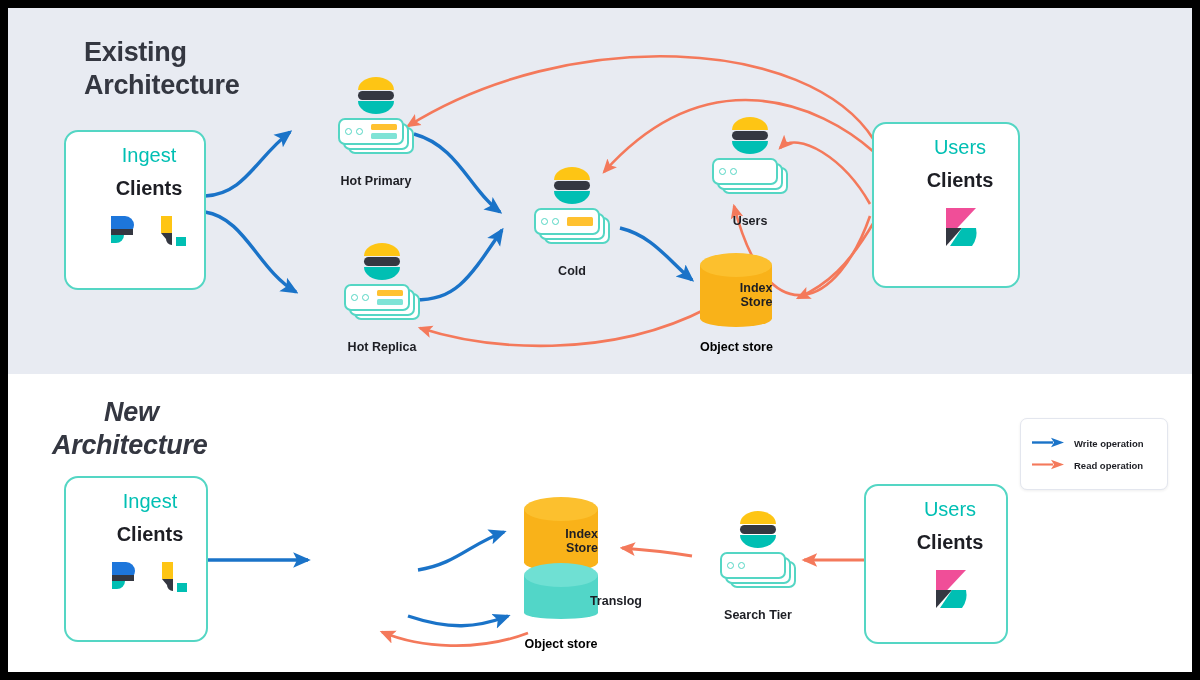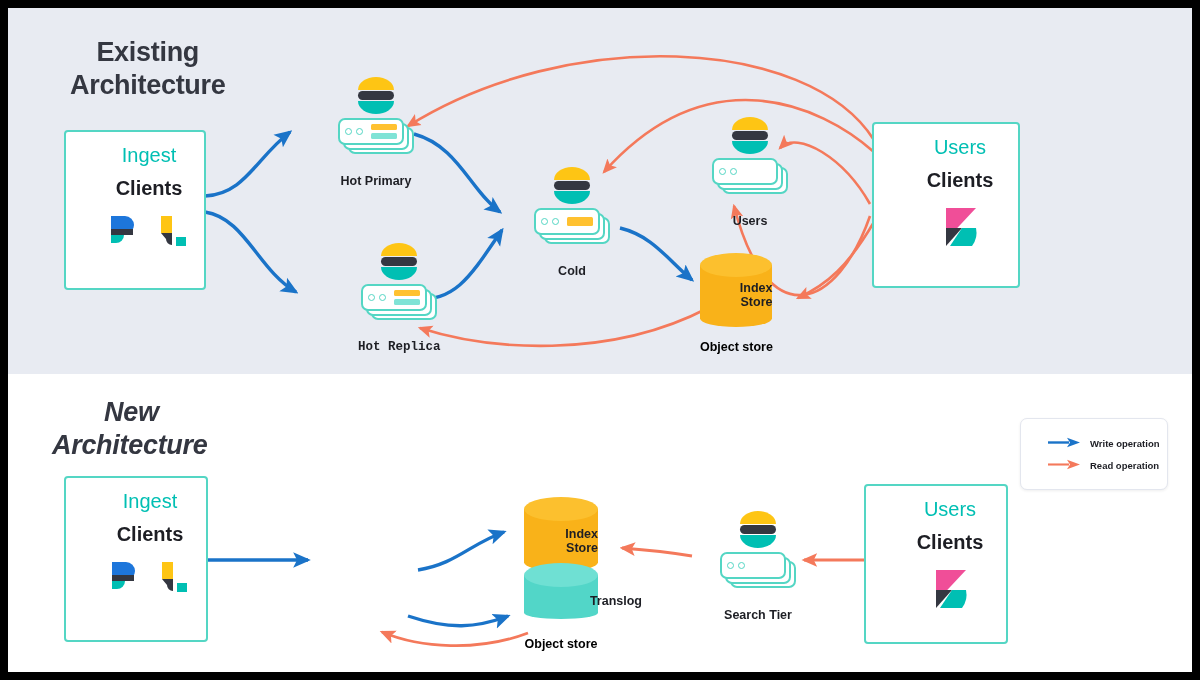--- a/index.html
+++ b/index.html
@@ -5,21 +5,21 @@
   html,body{margin:0;padding:0;background:#000;}
   body{font-family:"Liberation Sans", sans-serif;}
   #root{position:relative;width:1200px;height:680px;background:#000;overflow:hidden;}
   #canvas{position:absolute;left:8px;top:8px;width:1184px;height:664px;background:#ffffff;overflow:hidden;}
   #top-panel{position:absolute;left:0;top:0;width:1184px;height:366px;background:#e8ebf2;}
   #bottom-panel{position:absolute;left:0;top:366px;width:1184px;height:298px;background:#ffffff;}
   svg.edges{position:absolute;left:0;top:0;width:1184px;height:664px;pointer-events:none;}
 
   .sec-title{position:absolute;font-weight:bold;color:#343741;font-size:27px;line-height:33px;letter-spacing:-0.3px;}
 
-  .client-box{position:absolute;background:#fff;border:2px solid #54d6c4;border-radius:4px;
+  .client-box{position:absolute;background:#fff;border:2px solid #54d6c4;border-radius:14px;
       display:flex;flex-direction:column;align-items:center;box-sizing:border-box;padding-left:28px;}
   .client-box .bx-title{color:#00bfb3;font-size:20px;margin-top:12px;}
   .client-box .bx-sub{color:#1d1e24;font-size:20px;font-weight:bold;margin-top:10px;}
   .logo-row{display:flex;gap:14px;margin-top:14px;align-items:flex-end;}
 
   .node{position:absolute;display:flex;flex-direction:column;align-items:center;}
   .node .es-logo{width:46px;height:42px;position:relative;margin-bottom:2px;}
   .node .nd-label{font-size:12.5px;font-weight:bold;color:#1d1e24;margin-top:20px;white-space:nowrap;}
   .cards{position:relative;width:76px;height:36px;}
   .card{position:absolute;box-sizing:border-box;border:2px solid #54d6c4;border-radius:7px;background:#fff;width:66px;height:27px;}
@@ -32,21 +32,21 @@
   .bar-t{height:6px;background:#7fe3d6;border-radius:1.5px;}
 
   .cyl{position:absolute;display:flex;flex-direction:column;align-items:center;}
   .cylinder{position:relative;}
   .cyl-body{position:absolute;left:0;border-radius:0 0 50% 50%/0 0 14% 14%;}
   .cyl-top{position:absolute;left:0;top:0;border-radius:50%;}
   .cyl-text{position:absolute;left:0;width:100%;text-align:right;font-weight:bold;color:#1d1e24;font-size:12.5px;line-height:14px;}
   .cap{font-size:12.5px;font-weight:bold;color:#000000;margin-top:5px;white-space:nowrap;}
 
   #legend{position:absolute;background:#fff;border:1px solid #e3e6ee;border-radius:7px;box-shadow:0 1px 3px rgba(0,0,0,.07);
-     display:flex;flex-direction:column;justify-content:center;gap:4px;padding:13px 26px;box-sizing:border-box;}
+     display:flex;flex-direction:column;justify-content:center;gap:4px;padding:13px 10px;box-sizing:border-box;}
   .leg-row{display:flex;align-items:center;gap:9px;}
   .leg-text{font-size:9.5px;font-weight:bold;color:#1d1e24;white-space:nowrap;}
 </style>
 </head>
 <body>
 
 <div id="root">
  <div id="canvas">
 
   <div id="top-panel"></div>
@@ -85,21 +85,21 @@
       <path d="M400,608 C442,622 468,620 500,608"></path>
     </g>
 
     <g fill="none" stroke="#f4795b" stroke-width="2.8" marker-end="url(#rA)">
       <path d="M856,552 L796,552"></path>
       <path d="M684,548 C660,544 640,542 614,540"></path>
       <path d="M520,625 C470,644 412,640 374,624"></path>
     </g>
   </svg>
 
-  <div class="sec-title" style="left:62px;top:28px;text-align:center;">
+  <div class="sec-title" style="left:76px;top:28px;">
     <div>Existing</div>
     <div>Architecture</div>
   </div>
 
   <div class="client-box" style="left:56px;top:122px;width:142px;height:160px;">
     <div class="bx-title">Ingest</div>
     <div class="bx-sub">Clients</div>
     <div class="logo-row">
       <span>
         <svg width="34" height="38" viewBox="0 0 34 38">
@@ -134,21 +134,21 @@
             <span class="dot"></span>
         <span class="bars">
               <span class="bar-y"></span>
               <span class="bar-t"></span>
             </span>
       </span>
     </span>
     <span class="nd-label">Hot Primary</span>
   </div>
 
-  <div class="node" style="left:350px;top:232px;font-family:Liberation Mono, monospace;">
+  <div class="node" style="left:336px;top:232px;">
     <span class="es-logo">
       <svg width="46" height="42" viewBox="0 0 46 42">
             <path d="M5 16a18 13 0 0 1 36 0z" fill="#fec514"></path>
             <rect x="5" y="17" width="36" height="9" rx="4.5" fill="#343741"></rect>
             <path d="M5 27a18 13 0 0 0 36 0z" fill="#00bfb3"></path>
           </svg>
     </span>
     <span class="cards">
       <span class="card c3"></span>
       <span class="card c2"></span>

